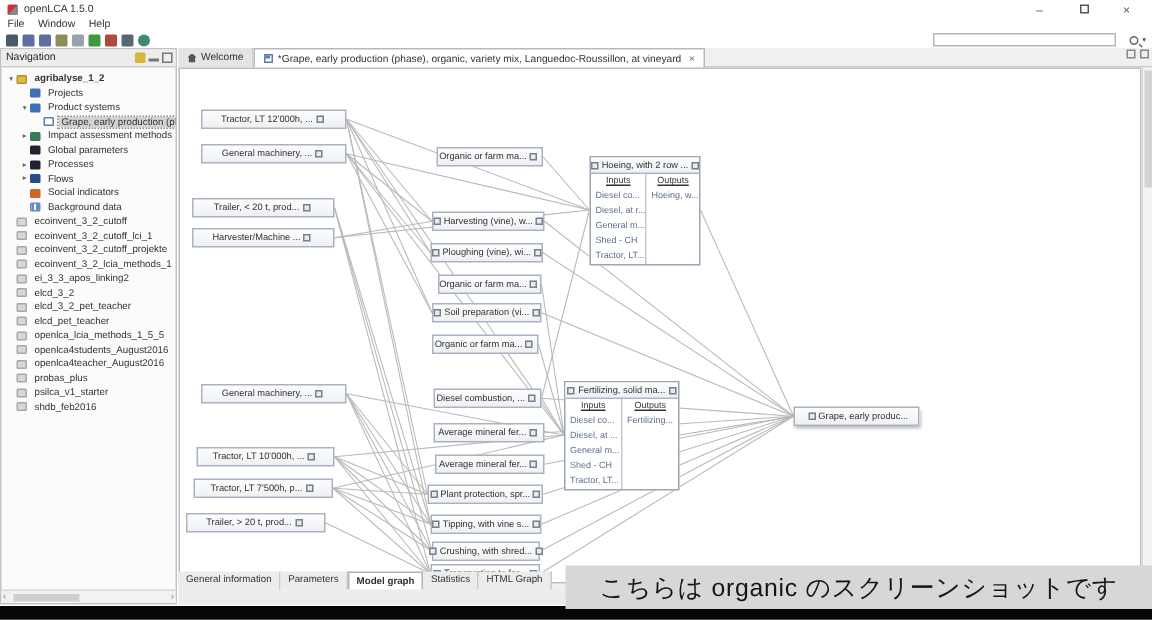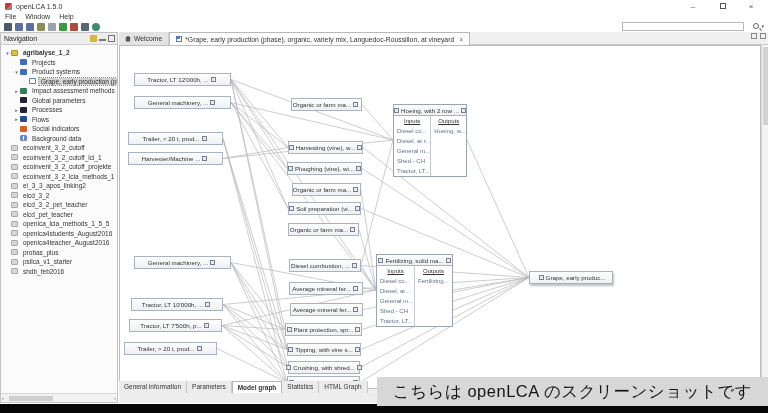--- a/index.html
+++ b/index.html
@@ -512,14 +512,14 @@
         <div class="btab">General information</div>
         <div class="btab">Parameters</div>
         <div class="btab active">Model graph</div>
         <div class="btab">Statistics</div>
         <div class="btab">HTML Graph</div>
       </div>
     <div id="ed-bottom-strip"></div>
   </div>
 
   <div id="blackbar"></div>
-  <div id="caption">こちらは openLCA のスクリーンショットです</div>
+  <div id="caption">こちらは organic のスクリーンショットです</div>
 </div>
 
 </body></html>

